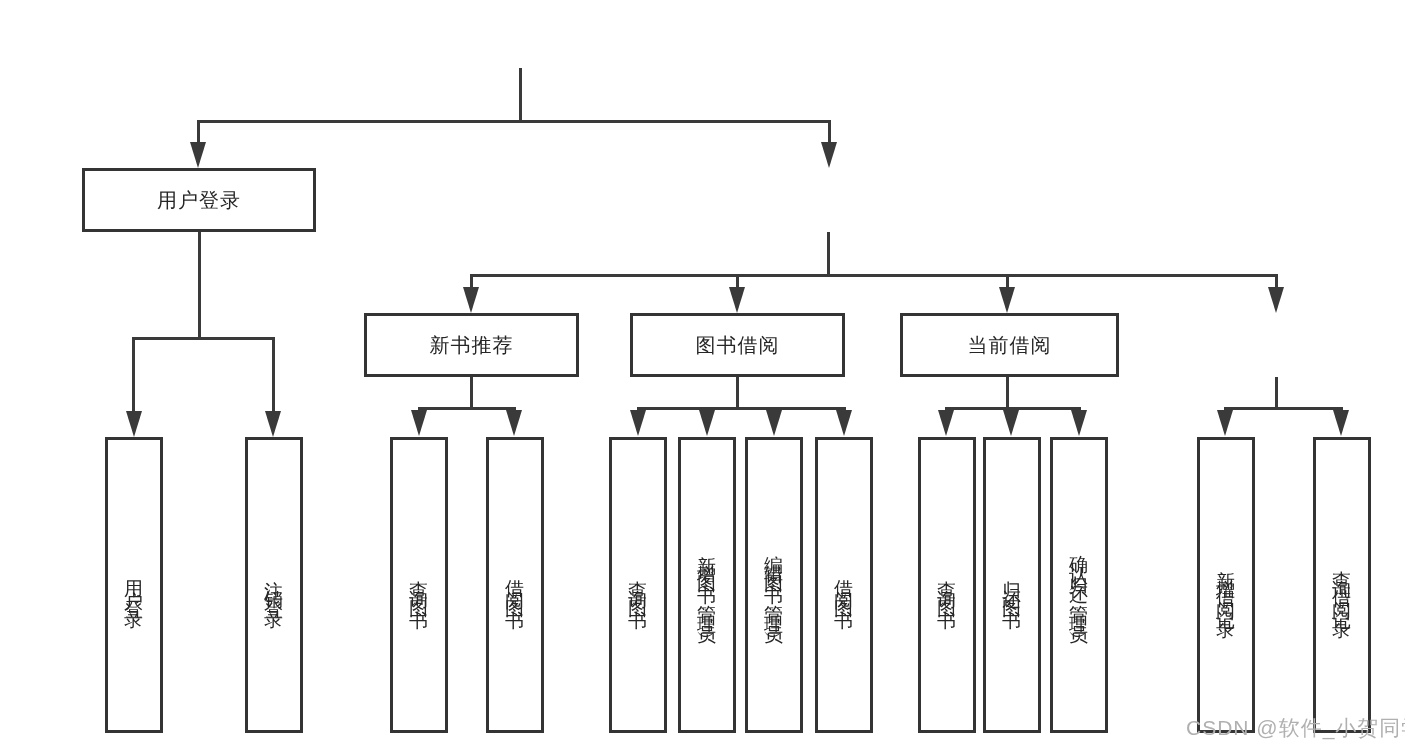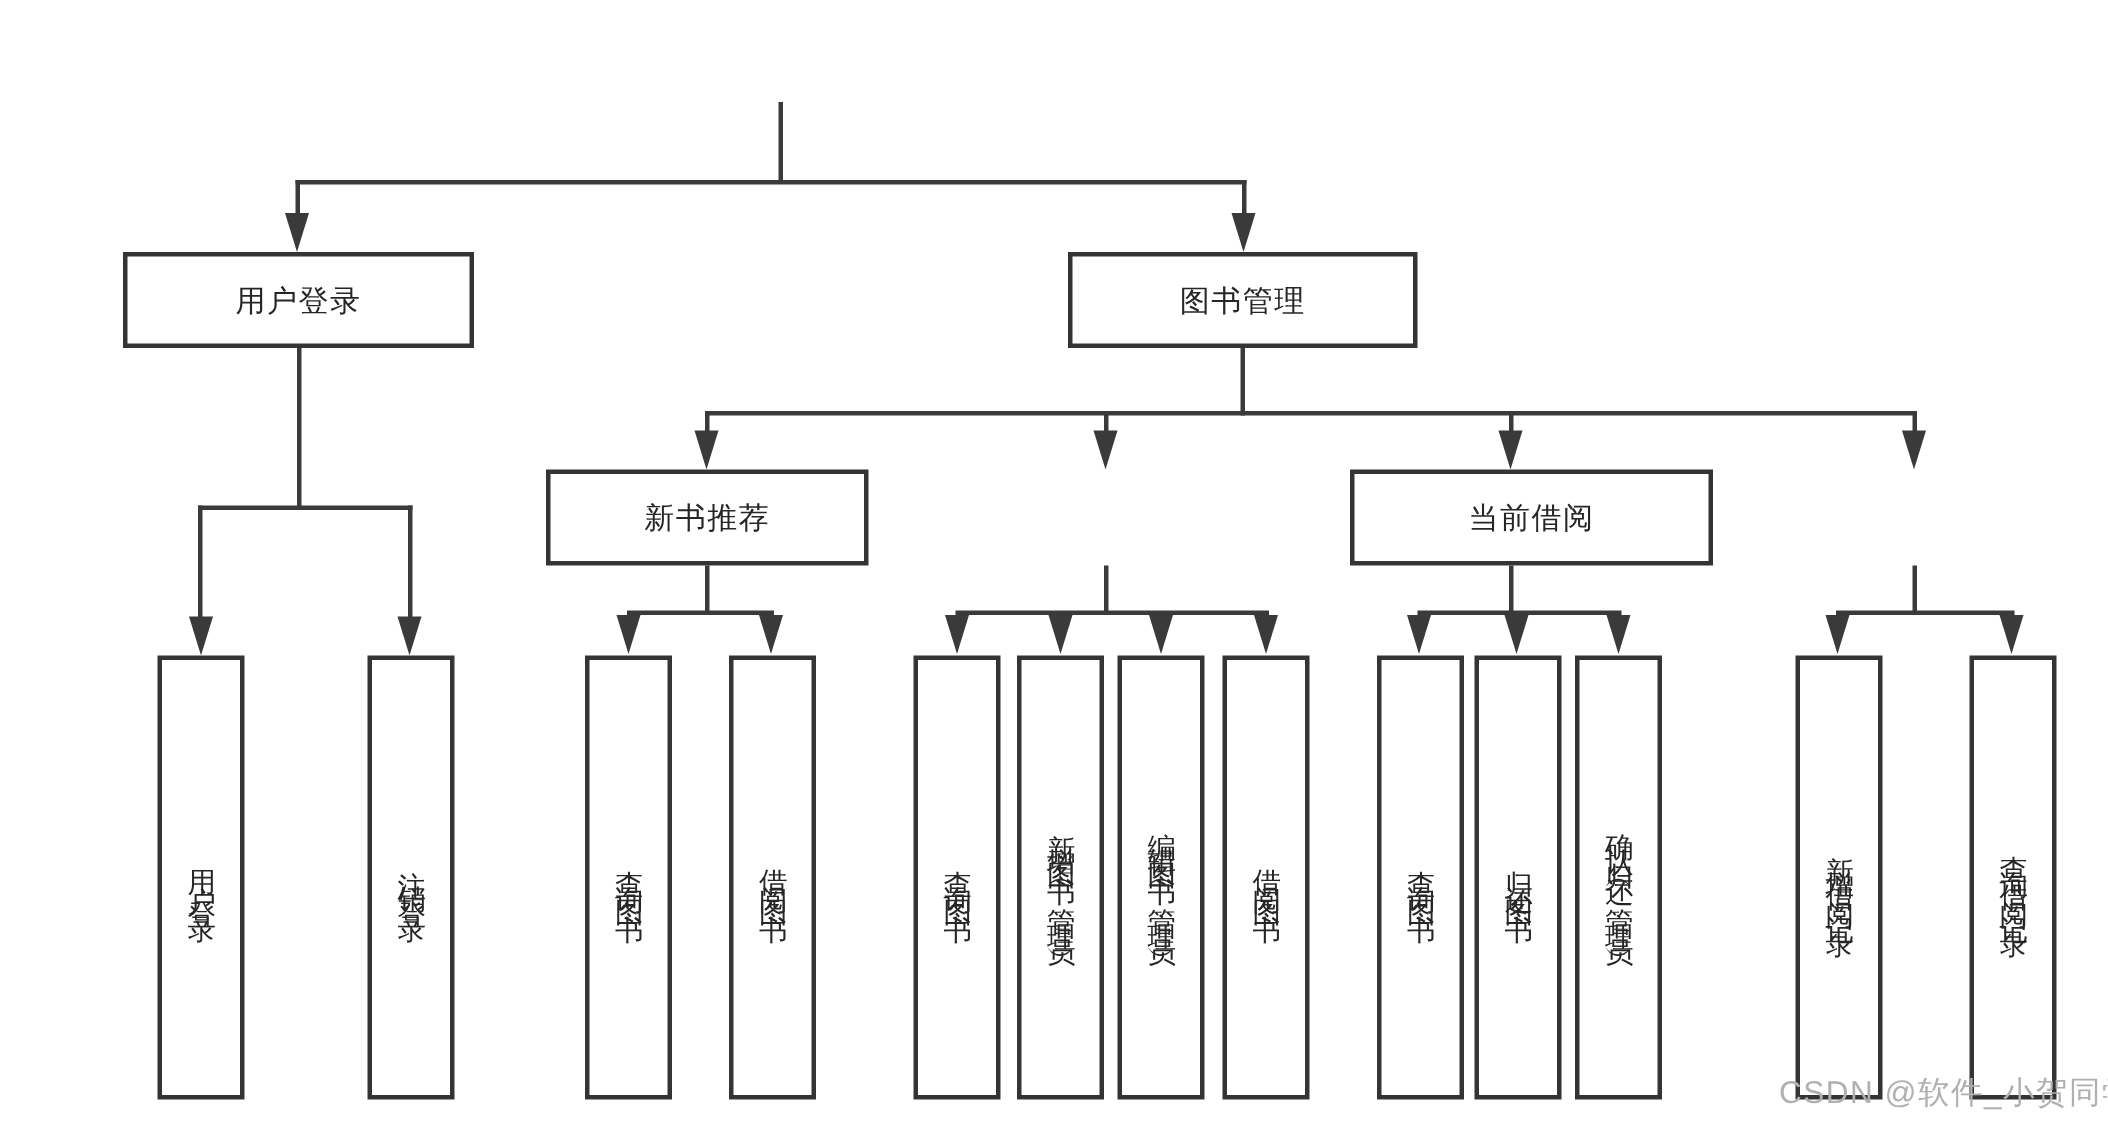--- a/index.html
+++ b/index.html
@@ -68,23 +68,20 @@
   <div class="vline" style="left:519px;top:68px;height:54px;"></div>
   <div class="hline" style="left:197px;top:120px;width:634px;"></div>
   <div class="vline" style="left:197px;top:120px;height:26px;"></div>
   <div class="vline" style="left:828px;top:120px;height:26px;"></div>
   <div class="arrow" style="left:190px;top:142px;"></div>
   <div class="arrow" style="left:821px;top:142px;"></div>
 
   <div class="box" style="left:82px;top:168px;width:234px;height:64px;">
     <span>用户登录</span>
   </div>
-  <div class="box" style="left:712px;top:168px;width:233px;height:64px;">
-    <span>图书管理</span>
-  </div>
 
   <div class="vline" style="left:198px;top:232px;height:108px;"></div>
   <div class="hline" style="left:132px;top:337px;width:143px;"></div>
   <div class="vline" style="left:132px;top:337px;height:77px;"></div>
   <div class="vline" style="left:272px;top:337px;height:77px;"></div>
   <div class="arrow" style="left:126px;top:411px;"></div>
   <div class="arrow" style="left:265px;top:411px;"></div>
 
   <div class="vline" style="left:827px;top:232px;height:45px;"></div>
   <div class="hline" style="left:470px;top:274px;width:808px;"></div>
@@ -93,21 +90,24 @@
   <div class="vline" style="left:1006px;top:274px;height:17px;"></div>
   <div class="vline" style="left:1275px;top:274px;height:17px;"></div>
   <div class="arrow" style="left:463px;top:287px;"></div>
   <div class="arrow" style="left:729px;top:287px;"></div>
   <div class="arrow" style="left:999px;top:287px;"></div>
   <div class="arrow" style="left:1268px;top:287px;"></div>
 
   <div class="box" style="left:364px;top:313px;width:215px;height:64px;">
     <span>新书推荐</span>
   </div>
-  <div class="box" style="left:900px;top:313px;width:242px;height:64px;">
+  <div class="box" style="left:630px;top:313px;width:215px;height:64px;">
+    <span>图书借阅</span>
+  </div>
+  <div class="box" style="left:900px;top:313px;width:219px;height:64px;">
     <span>当前借阅</span>
   </div>
 
   <div class="vline" style="left:470px;top:377px;height:33px;"></div>
   <div class="hline" style="left:418px;top:407px;width:98px;"></div>
   <div class="arrow" style="left:411px;top:410px;"></div>
   <div class="arrow" style="left:506px;top:410px;"></div>
 
   <div class="vline" style="left:736px;top:377px;height:33px;"></div>
   <div class="hline" style="left:637px;top:407px;width:209px;"></div>

